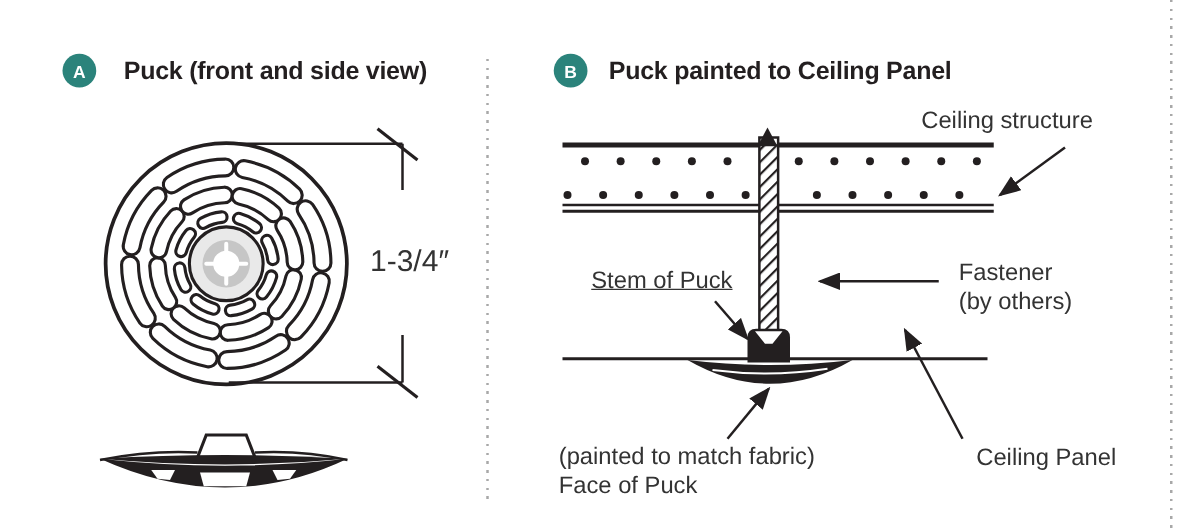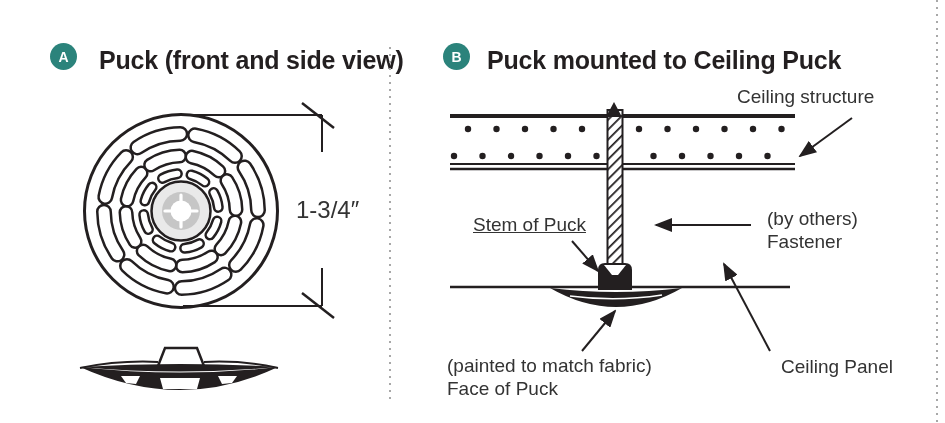--- a/index.html
+++ b/index.html
@@ -6,21 +6,21 @@
   body{
     width:945px;height:423px;position:relative;background:#ffffff;
     font-family:"Liberation Sans", sans-serif;overflow:hidden;
   }
   .badge{
     position:absolute;width:27px;height:27px;border-radius:50%;
     background:#2b837b;color:#fff;font-weight:700;font-size:14px;
     display:flex;align-items:center;justify-content:center;
   }
   .panel-title{
-    position:absolute;font-size:25px;font-weight:700;color:#231f20;
+    position:absolute;font-size:20px;font-weight:700;color:#231f20;
     letter-spacing:-0.2px;white-space:nowrap;text-align:right;
   }
   .lbl{
     position:absolute;font-size:19px;color:#333;white-space:nowrap;line-height:23px;
   }
   .dim-label{position:absolute;font-size:24px;color:#333;white-space:nowrap;}
   .vdots{
     position:absolute;width:2px;
     background:repeating-linear-gradient(to bottom,#a8a8a8 0 2px,transparent 2px 7px);
   }
@@ -124,21 +124,21 @@
 
 <div class="dim-label" style="left:296px;top:196px;">1-3/4″</div>
 
 <div class="vdots" style="left:389px;top:47px;height:356px;"></div>
 
 <div class="vdots" style="left:936px;top:0;height:423px;"></div>
 
 <div class="badge" style="left:443px;top:43px;">
     <span>B</span>
   </div>
-<div class="panel-title" style="left:487px;top:46px;">Puck mounted to Ceiling Puck</div>
+<div class="panel-title" style="left:487px;top:46px;">Puck painted to Ceiling Panel</div>
 
 <svg width="555" height="423" style="left:390px;">
   <defs>
     <pattern id="hatch" width="7" height="7" patternUnits="userSpaceOnUse" patternTransform="rotate(45)">
       <rect width="7" height="7" fill="#ffffff"></rect>
       <line x1="0" y1="0" x2="0" y2="7" stroke="#231f20" stroke-width="3.5"></line>
     </pattern>
     <marker id="ah" markerWidth="9" markerHeight="7" refX="8" refY="3.5" orient="auto">
       <path d="M0,0 L9,3.5 L0,7 Z" fill="#231f20"></path>
     </marker>
@@ -196,20 +196,20 @@
     <line x1="361" y1="225" x2="266" y2="225" marker-end="url(#ah)"></line>
     <line x1="182" y1="241" x2="208" y2="271" marker-end="url(#ah)"></line>
     <line x1="380" y1="351" x2="334" y2="264" marker-end="url(#ah)"></line>
     <line x1="192" y1="351" x2="225" y2="311" marker-end="url(#ah)"></line>
   </g>
 </svg>
 
 <div class="lbl" style="left:737px;top:85px;">Ceiling structure</div>
 <div class="lbl" style="left:473px;top:213px;text-decoration:underline;">Stem of Puck</div>
 <div class="lbl" style="left:767px;top:207px;">
+  <div>Fastener</div>
   <div>(by others)</div>
-  <div>Fastener</div>
 </div>
 <div class="lbl" style="left:447px;top:354px;">
   <div>(painted to match fabric)</div>
   <div>Face of Puck</div>
 </div>
 <div class="lbl" style="left:781px;top:355px;">Ceiling Panel</div>
 
 </body></html>

